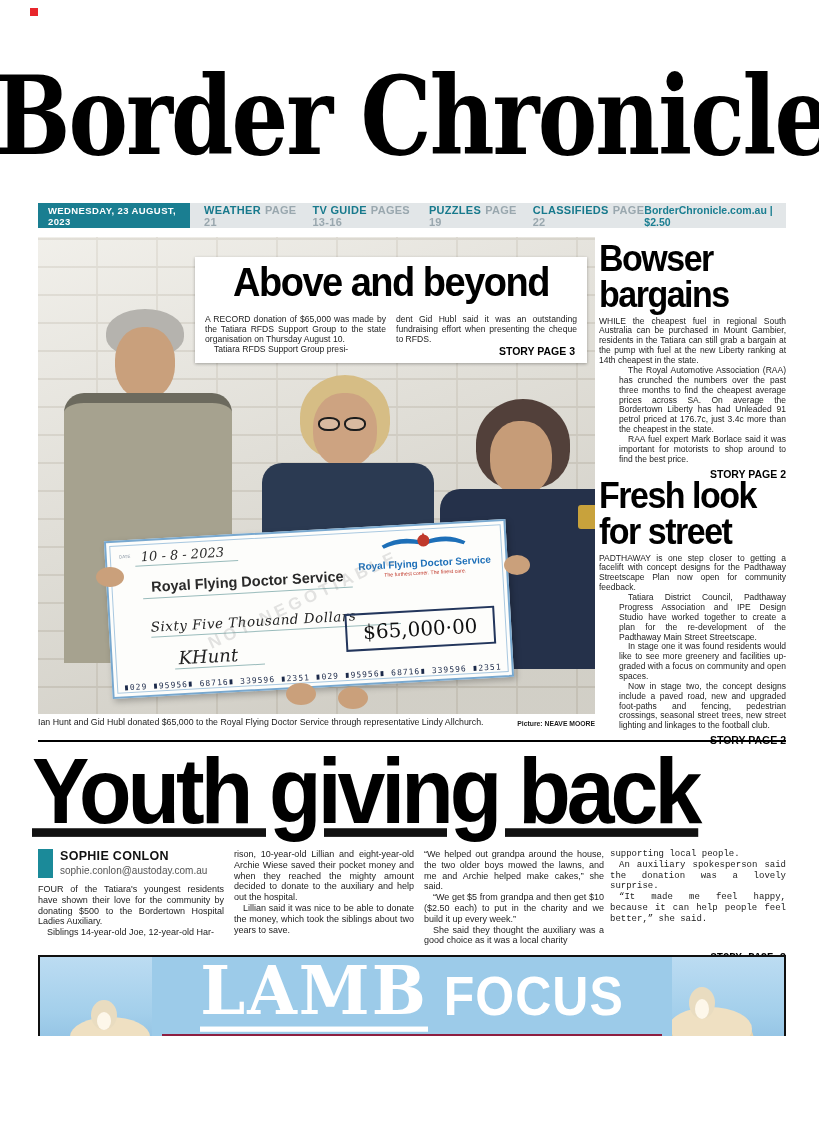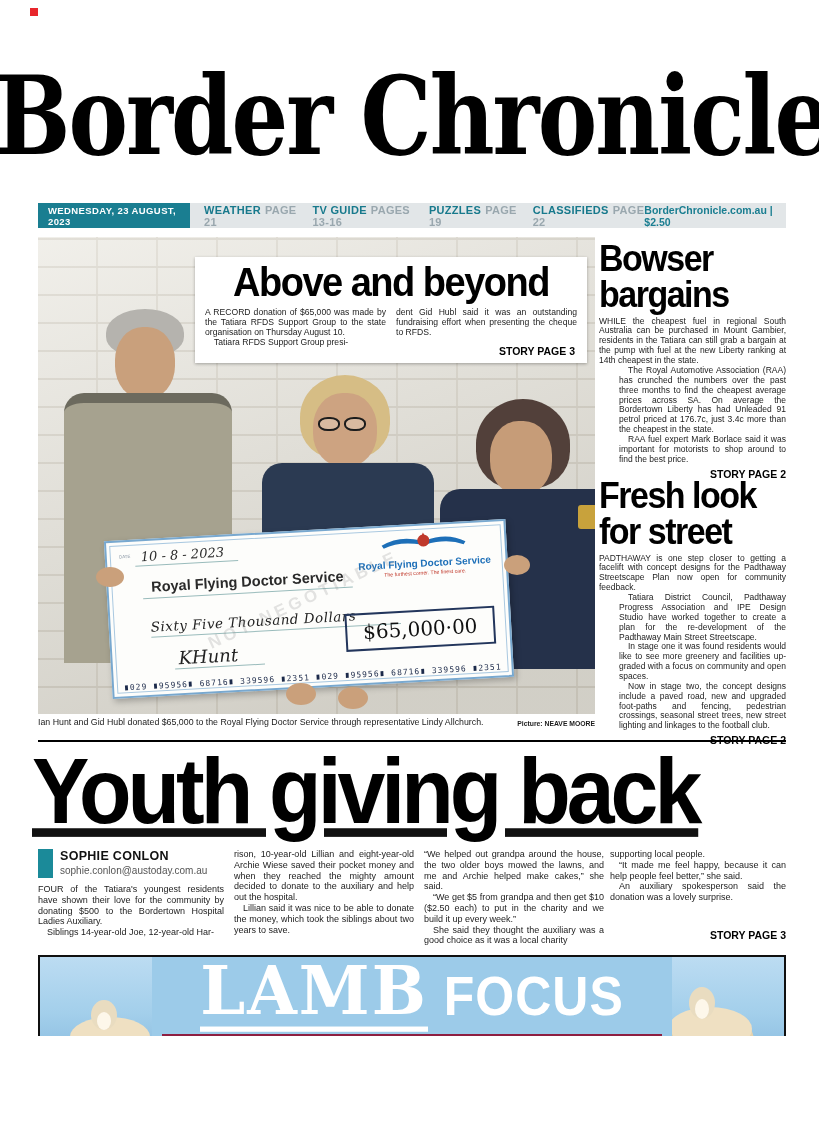--- a/index.html
+++ b/index.html
@@ -70,21 +70,21 @@
     font-family:"DejaVu Sans Mono", monospace; font-size:8px; letter-spacing:1px; color:#1c2a4a; white-space:nowrap; }
   .chq-watermark { position:absolute; left:90px; top:58px; transform:rotate(-22deg);
     font-size:17px; letter-spacing:4px; color:rgba(130,130,130,.22); font-weight:bold; }
 
   
   .panel { position:absolute; left:157px; top:20px; width:392px; height:106px; background:#fff;
     padding:4px 10px 6px; box-shadow:0 1px 3px rgba(0,0,0,.3); }
   .panel h2 { font-size:38px; font-weight:bold; letter-spacing:-1.5px; text-align:center;
     transform:scaleY(1.05); line-height:1; margin:2px 0 6px; color:#000; }
   .panel .cols { display:flex; gap:10px; }
-  .panel .col { width:50%; font-size:8.6px; line-height:1.18; text-align:justify; color:#222; }
+  .panel .col { width:50%; font-size:8.6px; line-height:1.18; text-align:justify; color:#222;margin-top:7px; }
   .panel .col p.indent { text-indent:9px; }
   .panel .story { position:absolute; right:12px; bottom:6px; font-weight:bold; font-size:10.5px; color:#000; }
 
   
   .caption-row { position:absolute; left:38px; top:717px; width:557px; display:flex;
     justify-content:space-between; align-items:center; }
   .caption-row .cap { font-size:8.8px; color:#1b1b1b; }
   .caption-row .credit { font-size:6.8px; font-weight:bold; color:#1b1b1b; white-space:nowrap; margin-left:8px; margin-top:2px; }
 
   .divider { position:absolute; left:38px; top:740px; width:748px; height:2px; background:#000; }
@@ -108,21 +108,21 @@
   .byline { position:absolute; left:38px; top:849px; width:186px; display:flex; gap:7px; }
   .byline .bar { width:15px; height:29px; background:#1b8a99; flex:none; }
   .byline .name { font-size:12.5px; font-weight:bold; letter-spacing:.3px; color:#111; }
   .byline .email { font-size:10px; color:#555; margin-top:2px; }
 
   .ycol { position:absolute; font-size:9px; line-height:1.2; text-align:justify; color:#222; }
   .ycol p.indent { text-indent:9px; }
   #ycol1 { left:38px;  top:884px; width:186px; }
   #ycol2 { left:234px; top:849px; width:180px; }
   #ycol3 { left:424px; top:849px; width:180px; }
-  #ycol4 { left:610px; top:849px; width:176px; }
+  #ycol4 { left:610px; top:849px; width:176px;font-family:Liberation Mono, monospace; }
   #ycol4 .story-link { margin-top:26px; }
 
   
   .banner { position:absolute; left:38px; top:955px; width:748px; height:152px; border:2px solid #101010;
     background:linear-gradient(180deg,#bcdcf2 0%, #a3cfeb 38%, #8fc0e2 62%, #6f9fcb 82%, #4d7dab 100%);
     overflow:hidden; }
   .banner .flat { position:absolute; left:112px; right:112px; top:0; bottom:0; background:#9ccbe9; }
   .banner .sheep { position:absolute; top:0; bottom:0; width:140px; }
   .banner .sheep.left { left:0; }
   .banner .sheep.right { right:0; }
@@ -283,22 +283,22 @@
     <p>rison, 10-year-old Lillian and eight-year-old Archie Wiese saved their pocket money and when they reached the mighty amount decided to donate to the auxiliary and help out the hospital.</p>
     <p class="indent">Lillian said it was nice to be able to donate the money, which took the siblings about two years to save.</p>
   </div>
   <div class="ycol" id="ycol3">
     <p>“We helped out grandpa around the house, the two older boys mowed the lawns, and me and Archie helped make cakes,” she said.</p>
     <p class="indent">“We get $5 from grandpa and then get $10 ($2.50 each) to put in the charity and we build it up every week.”</p>
     <p class="indent">She said they thought the auxiliary was a good choice as it was a local charity</p>
   </div>
   <div class="ycol" id="ycol4">
     <p>supporting local people.</p>
+    <p class="indent">An auxiliary spokesperson said the donation was a lovely surprise.</p>
     <p class="indent">“It made me feel happy, because it can help people feel better,” she said.</p>
-    <p class="indent">An auxiliary spokesperson said the donation was a lovely surprise.</p>
     <span class="story-link">STORY PAGE 3</span>
   </div>
 
   <div class="banner">
     <div class="sheep left">
       <svg width="140" height="152" viewBox="0 0 140 152">
         <ellipse cx="70" cy="92" rx="42" ry="30" fill="#e6d3ae"></ellipse>
         <ellipse cx="70" cy="80" rx="40" ry="20" fill="#efe0c2"></ellipse>
         <rect x="44" y="112" width="6" height="26" fill="#3c3328"></rect>
         <rect x="62" y="116" width="6" height="26" fill="#3c3328"></rect>

